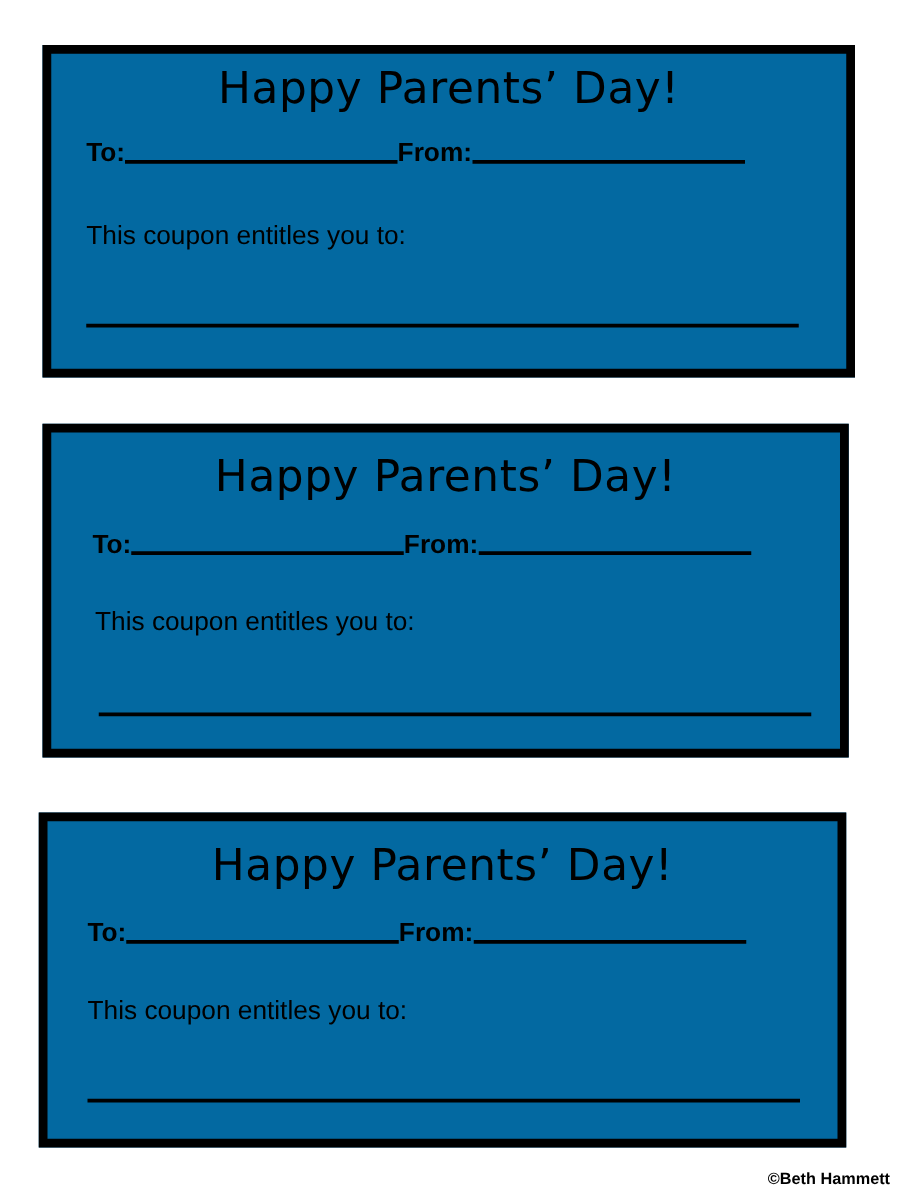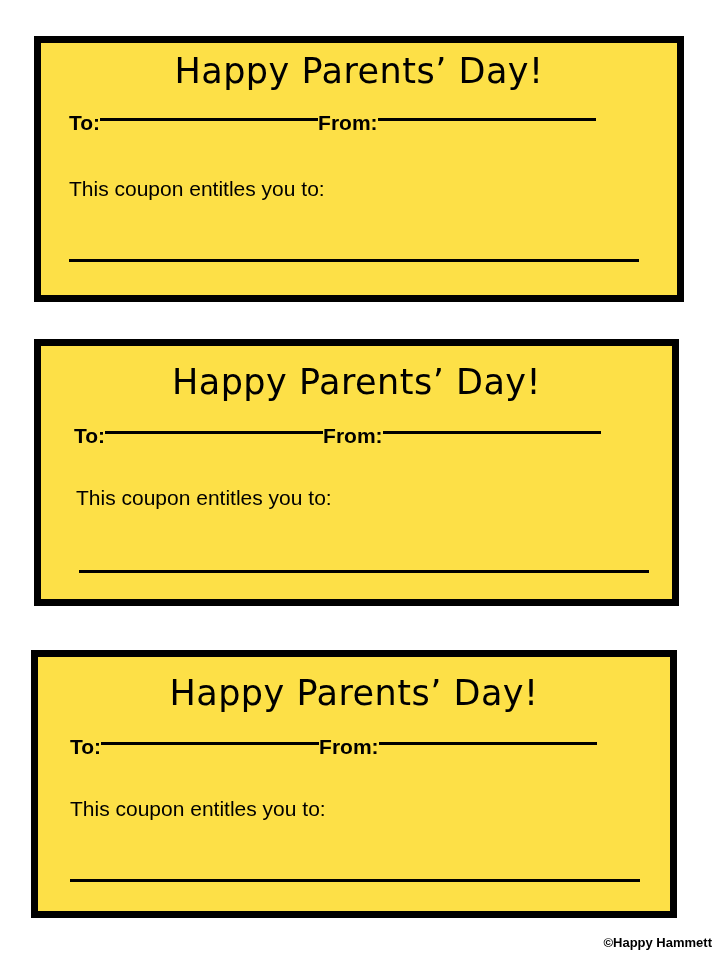--- a/index.html
+++ b/index.html
@@ -19,42 +19,42 @@
   .page {
     width: 720px;
     height: 960px;
     position: relative;
     box-sizing: border-box;
   }
 
   .coupon {
     position: absolute;
     border: 7px solid #000000;
-    background: #fde047;
+    background: #0369a1;
     box-sizing: border-box;
   }
 
   
   .coupon-1 { left: 34px;  top: 36px;  width: 650px; height: 266px; }
   .coupon-2 { left: 34px;  top: 339px; width: 645px; height: 267px; }
   .coupon-3 { left: 31px;  top: 650px; width: 646px; height: 268px; }
 
   .title {
     text-align: center;
     font-family: "DejaVu Sans", sans-serif;
     font-weight: normal;
     font-size: 34px;
     letter-spacing: 0.5px;
     line-height: 1.05;
     white-space: nowrap;
   }
 
   .row-tofrom {
     display: flex;
-    align-items: center;
+    align-items: flex-end;
     font-weight: bold;
     font-size: 21px;
     white-space: nowrap;
   }
   .label {
     font-weight: bold;
     font-size: 21px;
     white-space: nowrap;
   }
   .rule {
@@ -140,15 +140,15 @@
     <div class="row-tofrom">
       <span class="label">To:</span>
       <span class="rule rule-to"></span>
       <span class="label">From:</span>
       <span class="rule rule-from"></span>
     </div>
     <div class="entitles">This coupon entitles you to:</div>
     <div class="longrule"></div>
   </div>
 
-  <div class="credit">©Happy Hammett</div>
+  <div class="credit">©Beth Hammett</div>
 
 </div>
 
 </body></html>

